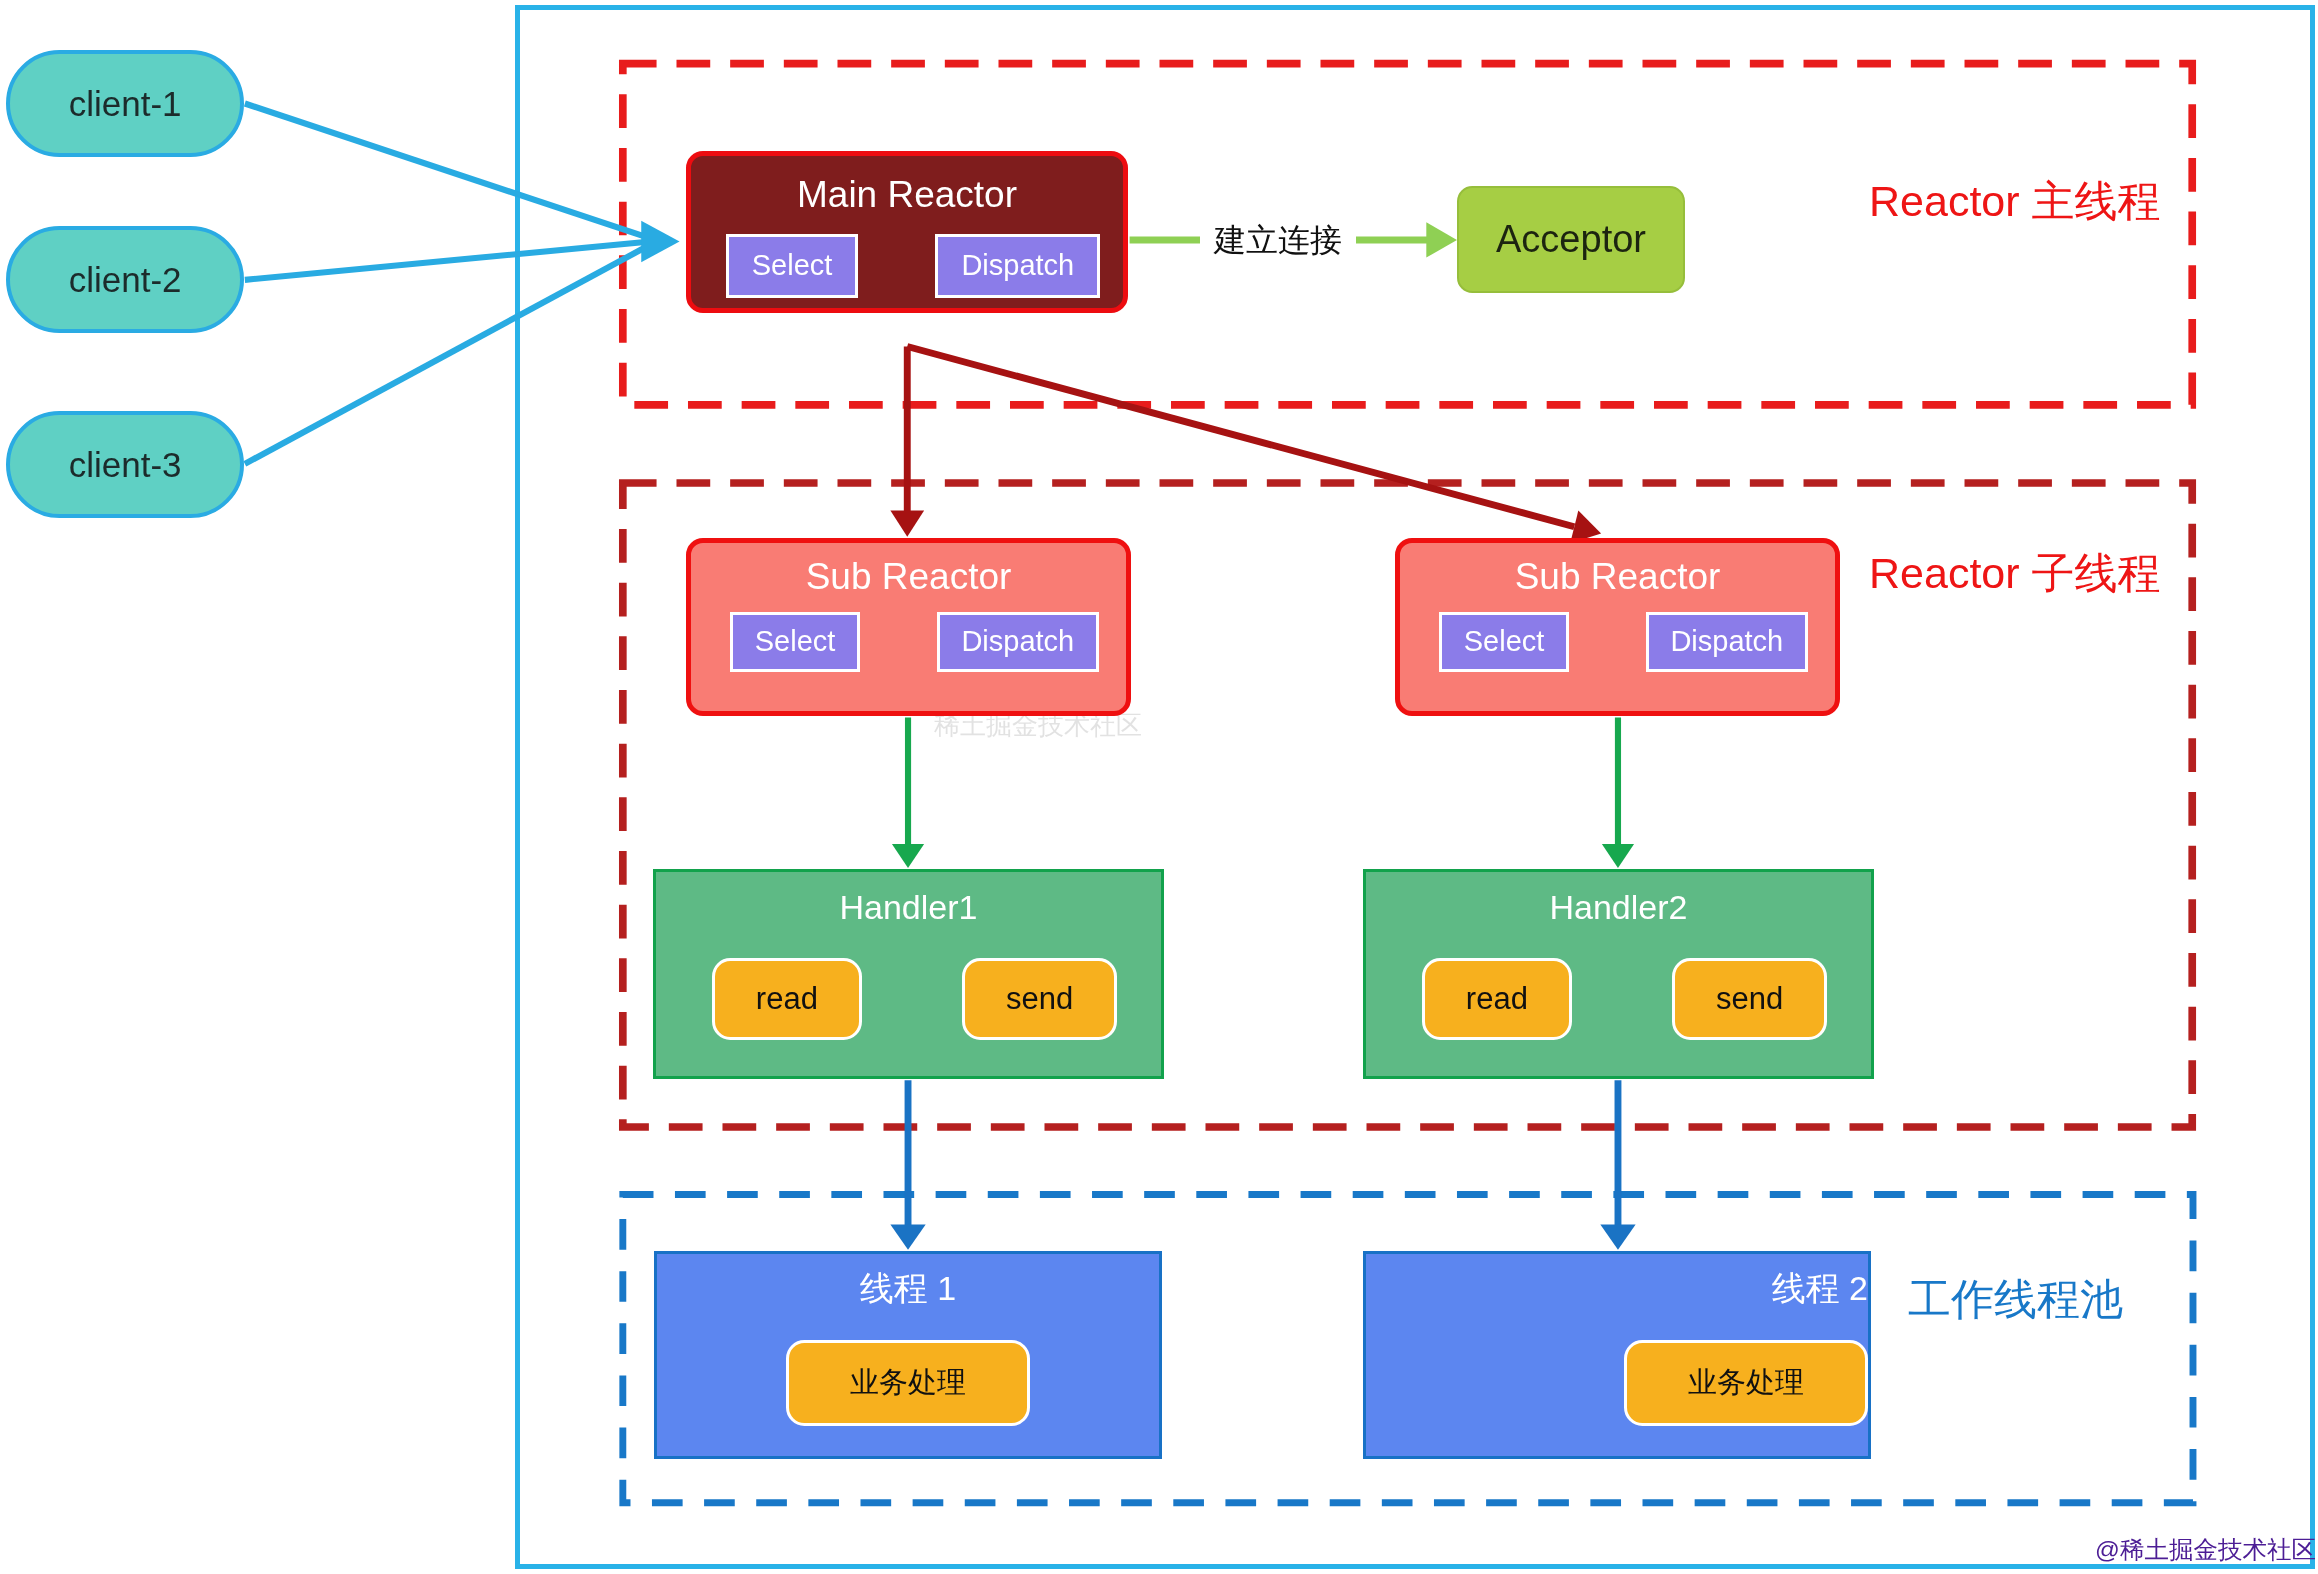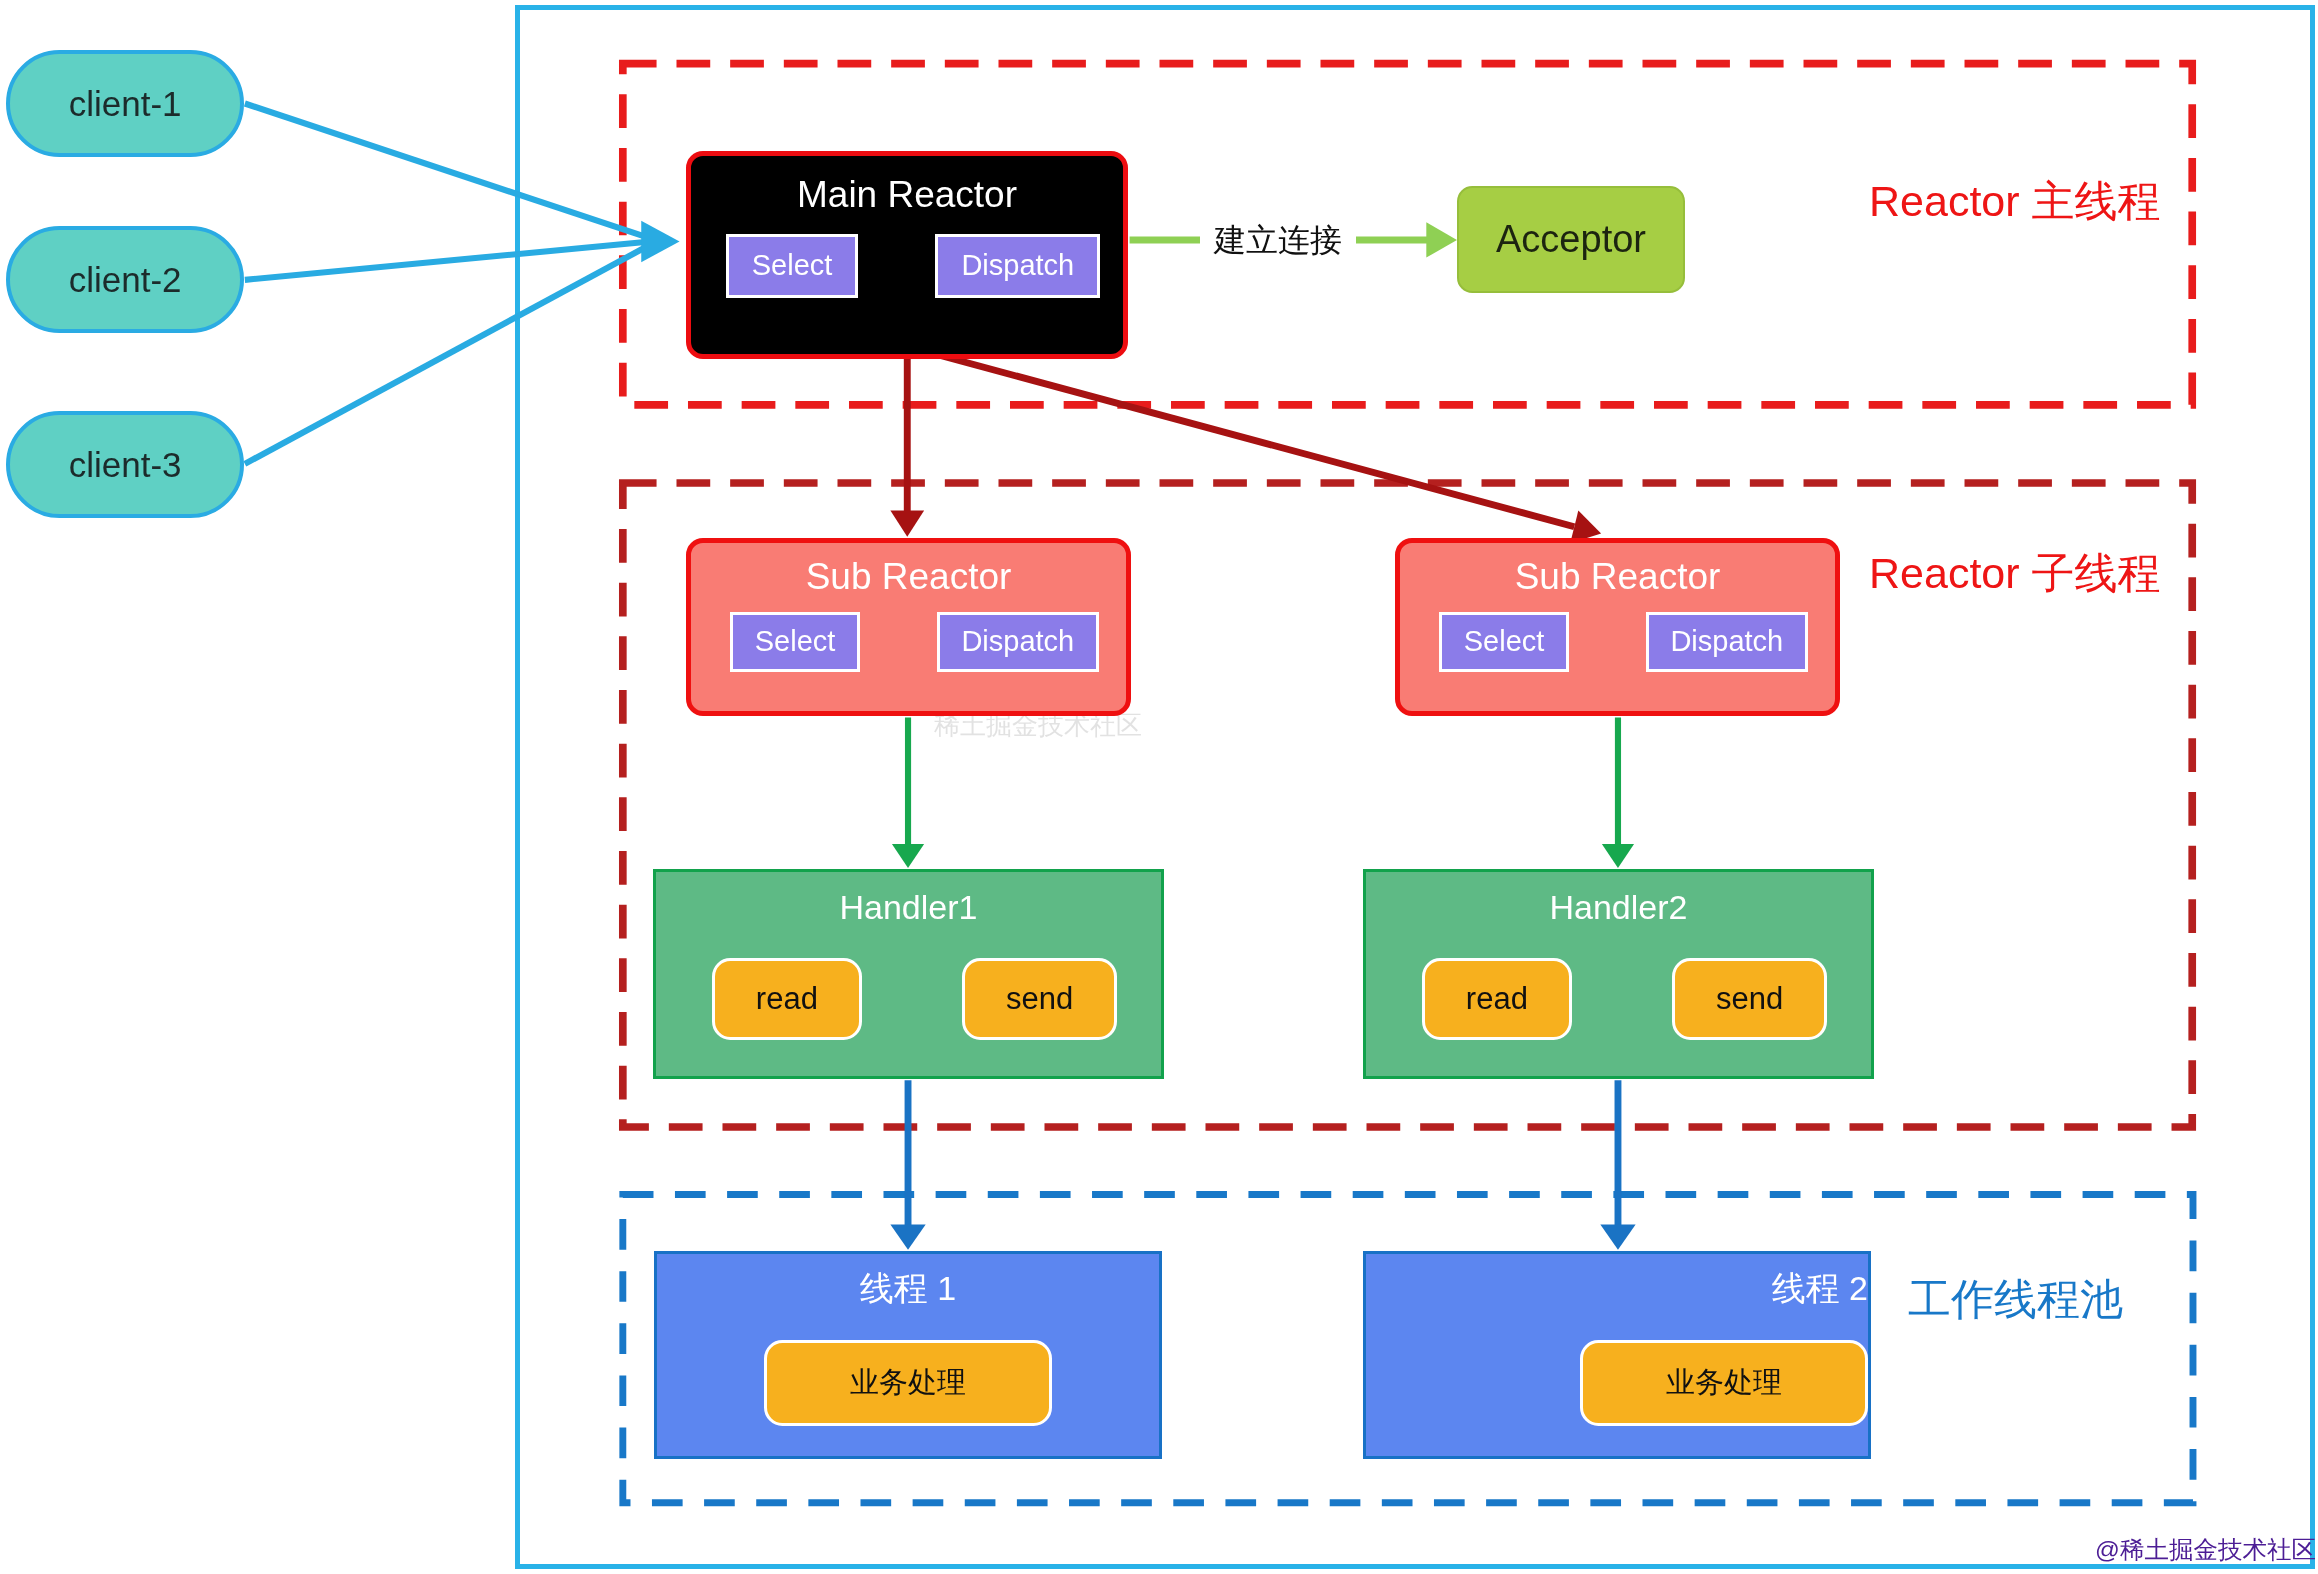--- a/index.html
+++ b/index.html
@@ -25,21 +25,21 @@
   #label-sub-thread{left:1869px;top:525px;color:#ee1515;}
   #label-worker-pool{left:1908px;top:1251px;color:#1878c8;}
 
   
   .node{z-index:3;display:flex;flex-direction:column;align-items:center;}
   .node .title{color:#ffffff;white-space:nowrap;}
   .chip-row{display:flex;justify-content:center;padding-left:12px;}
   .chip{background:#8b7ce9;border:3.8px solid #ffffff;color:#ffffff;
         display:flex;align-items:center;justify-content:center;white-space:nowrap;}
 
-  #main-reactor{left:686px;top:151px;width:442px;height:208px;background:#000000;
+  #main-reactor{left:686px;top:151px;width:442px;height:162px;background:#7f1d1d;
     border:5.4px solid #ed0c10;border-radius:17px;padding-top:10.7px;}
   #main-reactor .title{font-size:37px;line-height:55px;}
   #main-reactor .chip-row{margin-top:12.3px;gap:77px;}
   #main-reactor .chip{font-size:29px;padding:12.3px 23px;}
 
   .sub-reactor{top:538px;width:445px;height:178px;background:#f97c74;
     border:5.4px solid #ef1010;border-radius:17px;padding-top:6.1px;}
   #sub-reactor-1{left:686px;} #sub-reactor-2{left:1395px;}
   .sub-reactor .title{font-size:37px;line-height:55px;}
   .sub-reactor .chip-row{margin-top:7.7px;gap:77px;}
@@ -58,21 +58,21 @@
   .handler .title{font-size:34px;line-height:46px;}
   .handler .chip-row{margin-top:28px;gap:100px;}
   .io-chip{background:#f7b01e;border:3.8px solid #ffffff;border-radius:18.4px;color:#111111;
     font-size:31px;padding:20px 41px;display:flex;align-items:center;justify-content:center;}
 
   .thread-box{top:1251px;width:508px;height:208px;background:#5c86f0;
     border:3.8px solid #1871c6;padding-top:10.7px;}
   #thread-1{left:654px;} #thread-2{left:1363px;align-items:flex-end;}
   .thread-box .title{font-size:34px;line-height:46px;}
   .thread-box .task{margin-top:29px;background:#f7b01e;border:3.8px solid #ffffff;
-    border-radius:18.4px;color:#111111;font-size:29px;padding:20px 83px;}
+    border-radius:18.4px;color:#111111;font-size:29px;padding:20px 61px;}
 
   #watermark-faint{left:934px;top:708px;z-index:1;font-size:26px;color:rgba(150,150,150,0.28);
     white-space:nowrap;}
   #watermark-corner{right:3.1px;top:1533px;z-index:5;font-size:24.5px;color:#4c1d95;white-space:nowrap;}
 </style>
 </head>
 <body>
 
 <div class="abs" id="outer-frame"></div>
 

